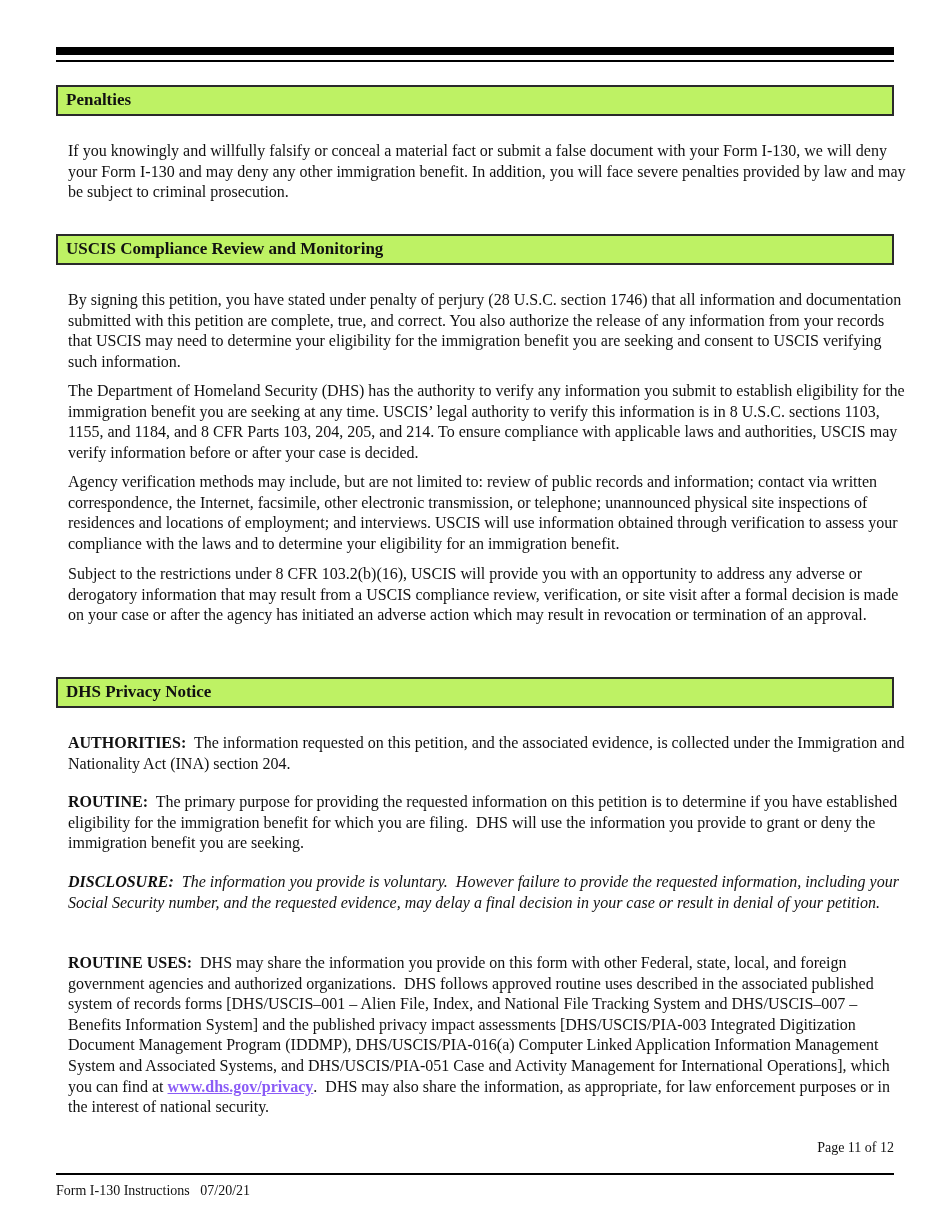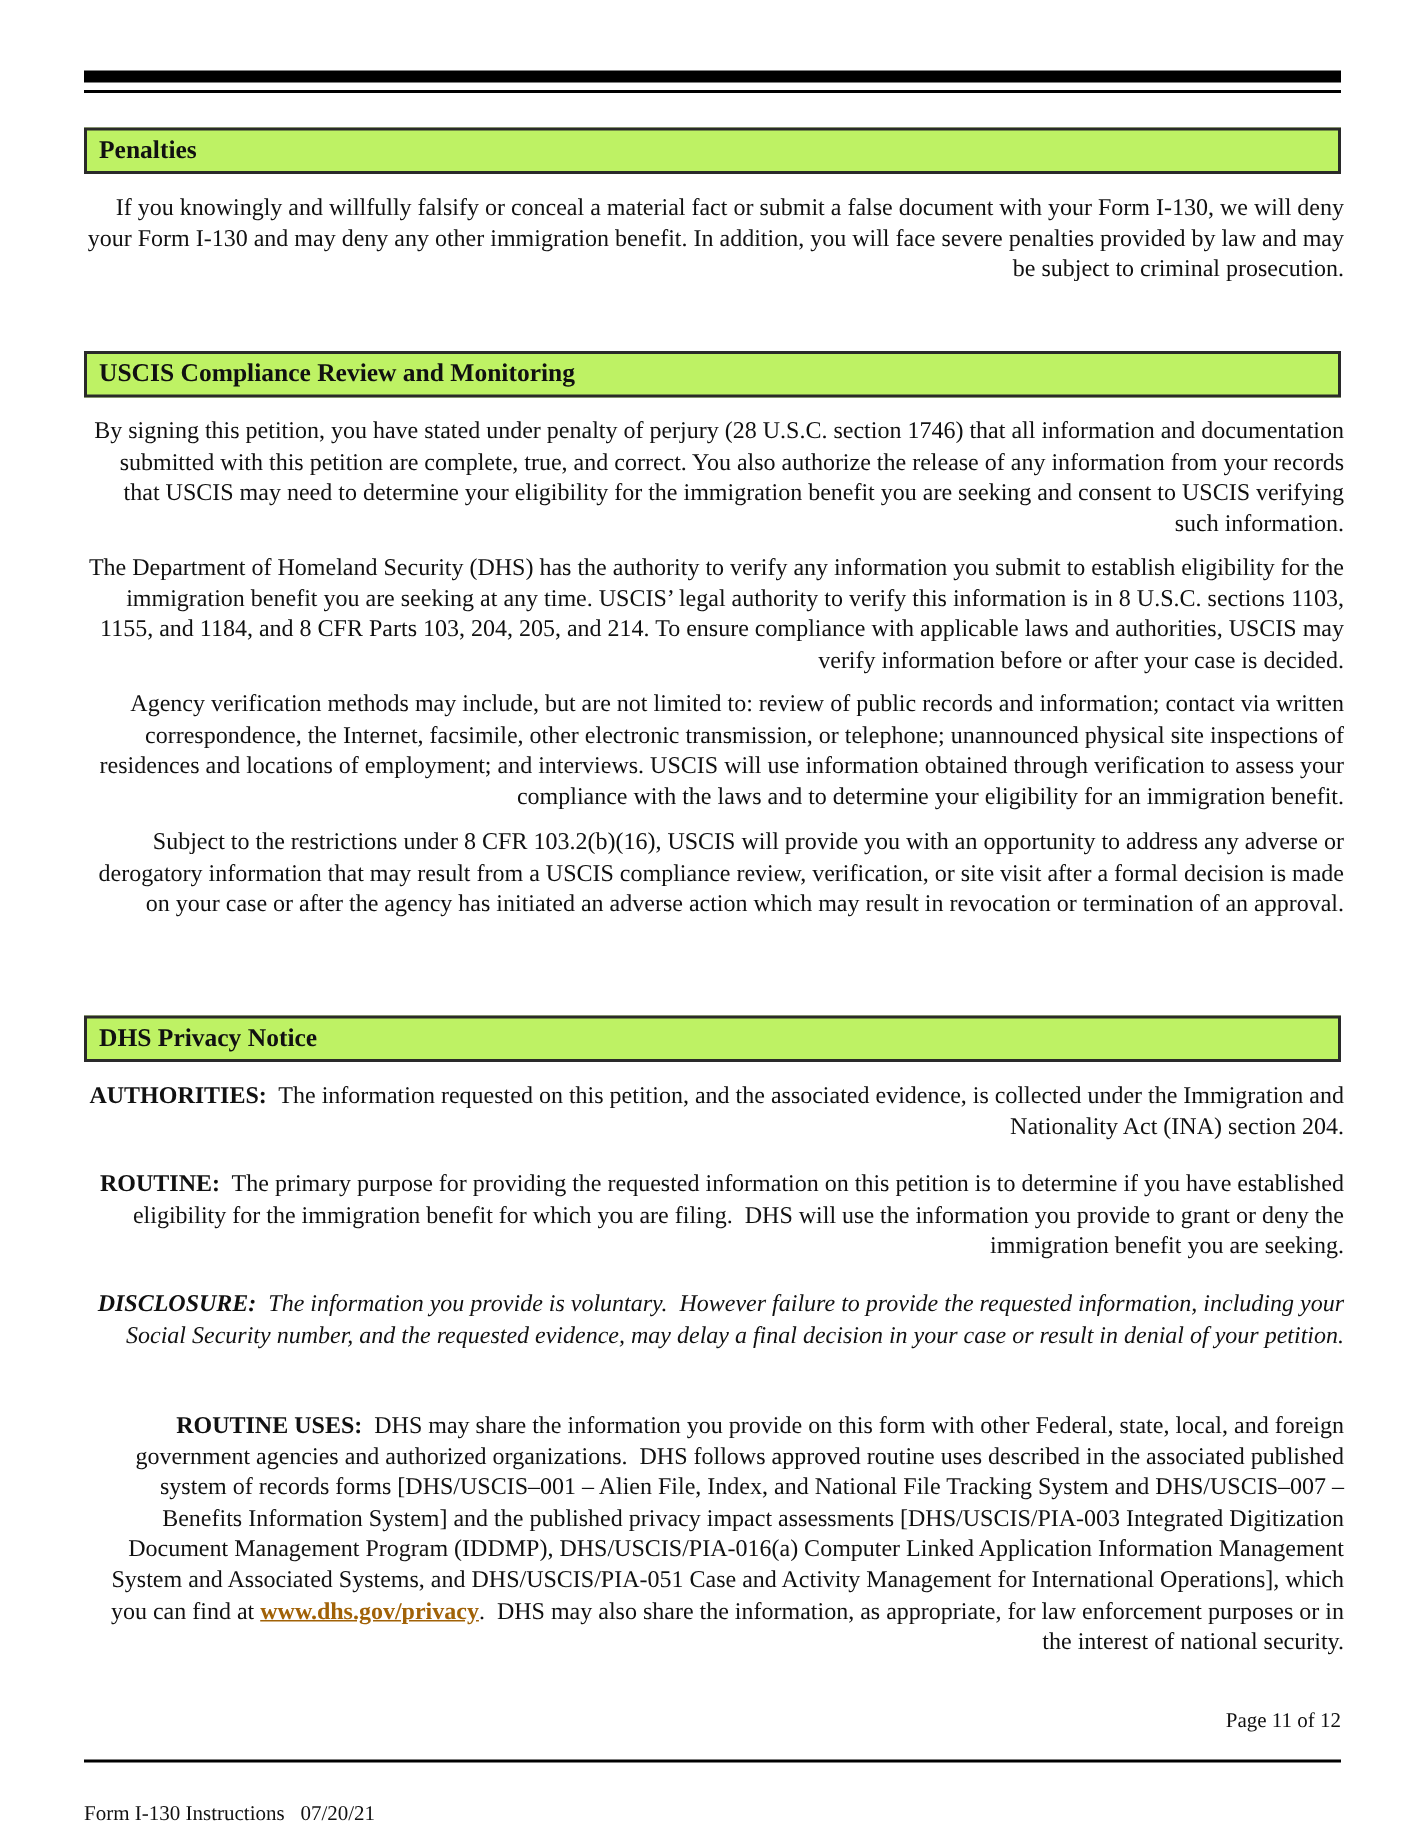--- a/index.html
+++ b/index.html
@@ -4,25 +4,25 @@
 <style>
   html, body { margin: 0; padding: 0; background: #ffffff; }
   body { width: 950px; height: 1230px; position: relative; overflow: hidden;
          font-family: "Liberation Serif", "DejaVu Serif", serif; color: #111; }
   .page { position: absolute; left: 56px; width: 838px; top: 0; }
   .rule-thick { position: absolute; left: 0; width: 838px; top: 47px; height: 8px; background: #000; }
   .rule-thin { position: absolute; left: 0; width: 838px; top: 60px; height: 2px; background: #000; }
   .section-header { position: absolute; left: 0; width: 834px; height: 27px; border: 2px solid #2a2a2a;
                     background: #bef264; box-sizing: content-box; }
   .section-header span { position: absolute; left: 8px; top: 3px; font-weight: bold; font-size: 17px; }
-  .para { position: absolute; left: 0; width: 840px; font-size: 16px; line-height: 20.6px; margin: 0; text-align: right; }
+  .para { position: absolute; left: 0; width: 840px; font-size: 16px; line-height: 20.6px; margin: 12px; }
   .b { font-weight: bold; }
-  a.link { color: #a16207; font-weight: bold; text-decoration: underline; }
+  a.link { color: #8b5cf6; font-weight: bold; text-decoration: underline; }
   .footer-rule { position: absolute; left: 0; width: 838px; top: 1173px; height: 2px; background: #000; }
-  .footer-left { position: absolute; left: 0; top: 1183px; font-size: 14px; margin-top: 19px; }
+  .footer-left { position: absolute; left: 0; top: 1183px; font-size: 14px; }
   .footer-right { position: absolute; right: 0; top: 1140px; font-size: 14px; }
 </style>
 </head>
 <body>
 
 <div class="page">
   <div class="rule-thick"></div>
   <div class="rule-thin"></div>
 
   <div class="section-header" style="top:85px;">

